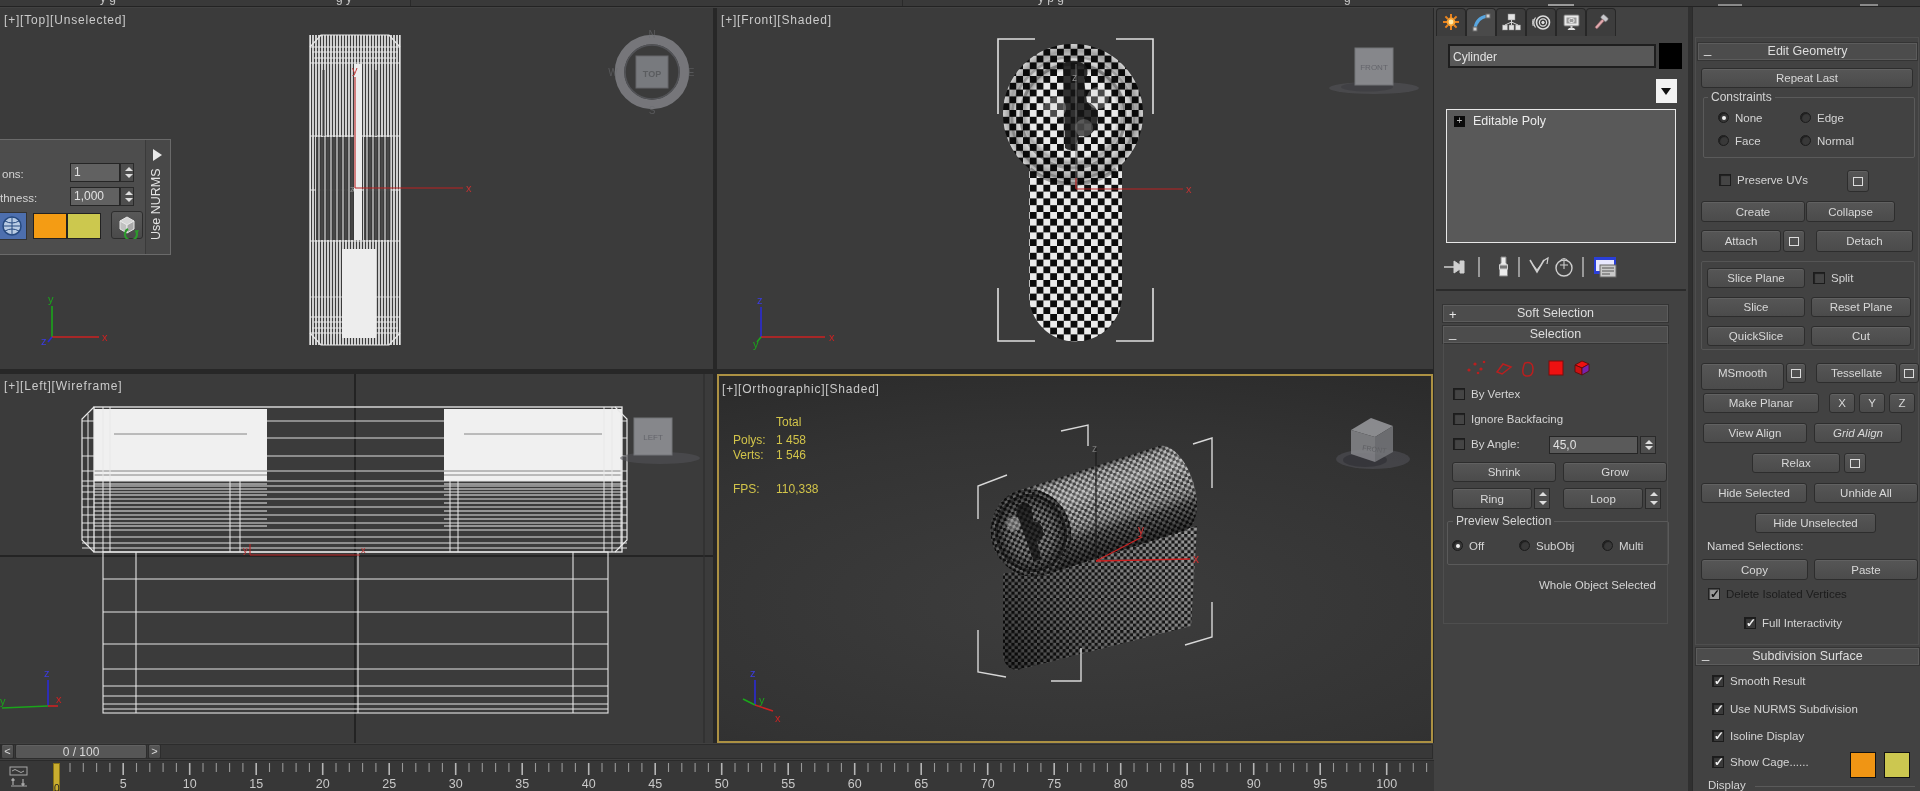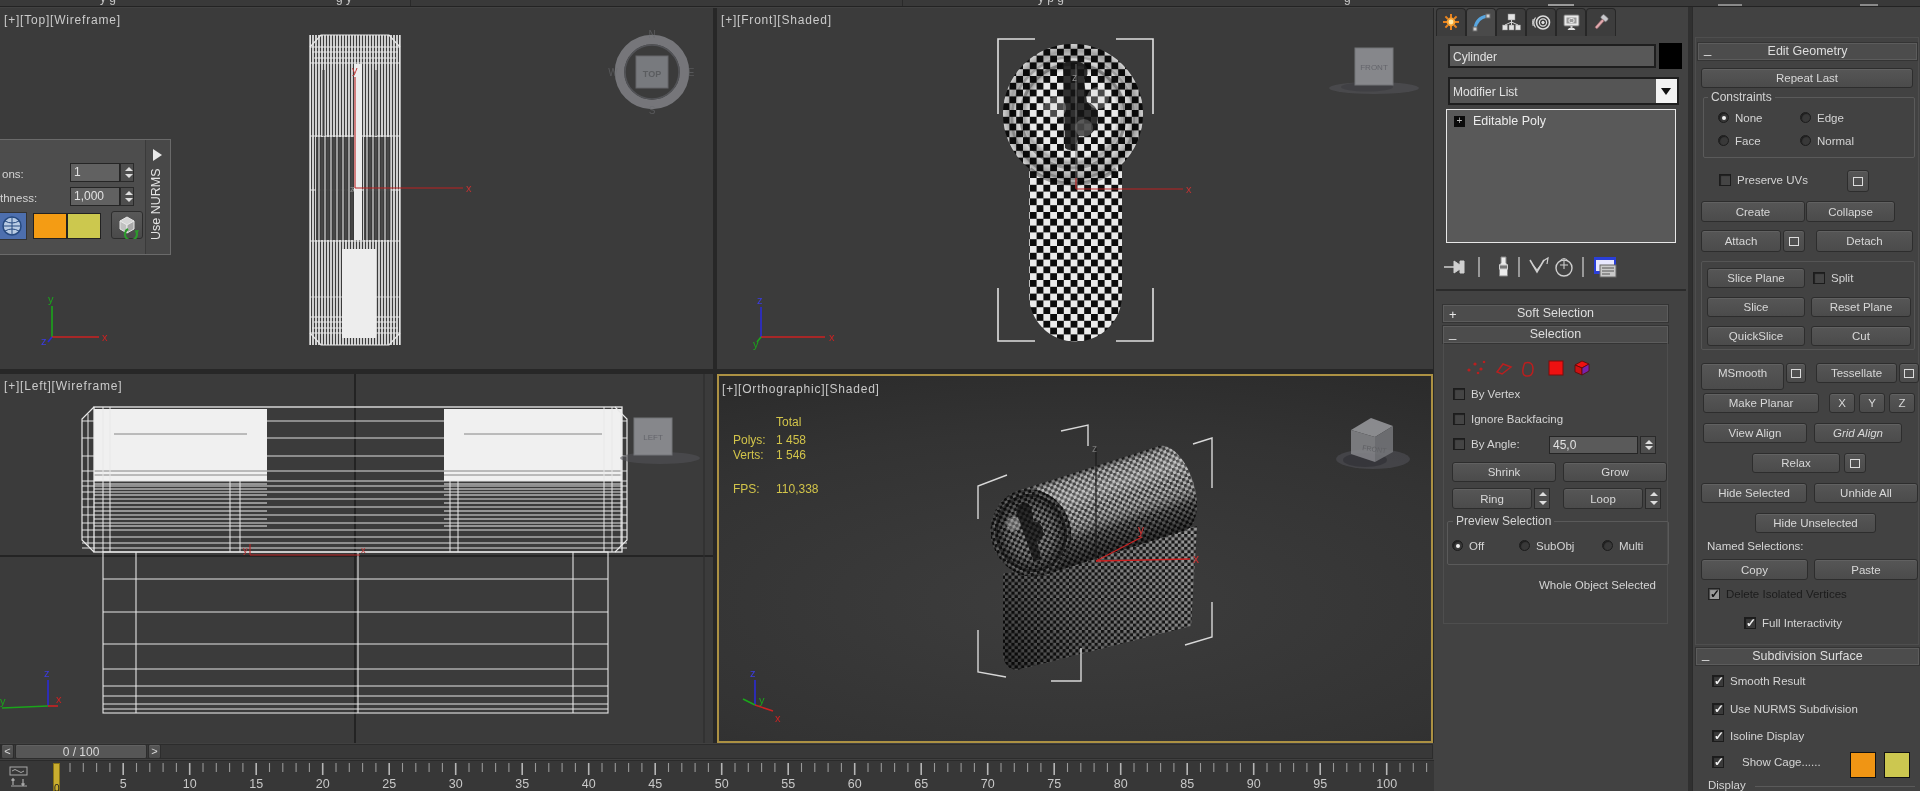--- a/index.html
+++ b/index.html
@@ -161,21 +161,21 @@
               <g stroke="#e8e8e8" fill="#d5d5d5">
                 <path d="M6 8 l7-4 7 4 -7 4z"></path>
                 <path d="M6 8 v8 l7 4 v-8z" fill="#c0c0c0"></path>
                 <path d="M13 12 l7-4 v8 l-7 4z" fill="#a8a8a8"></path>
               </g>
               <path d="M14 16 a6 6 0 1 0 8 2" stroke="#2d9a2d" stroke-width="2.2" fill="none"></path>
               <path d="M23 21 l2-4 -4.5 0.5z" fill="#2d9a2d"></path>
             </svg>
       </div>
     </div>
-    <div class="vp-label">[+][Top][Wireframe]</div>
+    <div class="vp-label">[+][Top][Unselected]</div>
    </div>
    <div id="vpFront" class="vp">
     <svg width="716" height="361" style="position:absolute;left:0;top:0;">
      <defs>
       <pattern id="chk" width="13.6" height="13.6" patternUnits="userSpaceOnUse">
        <rect width="13.6" height="13.6" fill="#eaeaea"></rect>
        <rect width="6.8" height="6.8" fill="#0d0d0d"></rect>
        <rect x="6.8" y="6.8" width="6.8" height="6.8" fill="#0d0d0d"></rect>
       </pattern>
       <radialGradient id="ringShade" cx="50%" cy="50%" r="50%">
@@ -504,21 +504,20 @@
           </svg></div>
    <div class="tab" style="left:150px"><svg width="19" height="19" viewBox="0 0 19 19">
             <g transform="rotate(42 9 9)">
               <rect x="5.5" y="1.5" width="7" height="4.5" rx="1.2" fill="#c9c9cd" stroke="#7c7c80" stroke-width=".6"></rect>
               <rect x="8" y="6" width="2.6" height="11" rx="1" fill="#e0a9ad" stroke="#a06a70" stroke-width=".6"></rect>
             </g>
           </svg></div>
   </div>
   <div class="field" style="left:14px;top:37px;width:208px;height:24px;line-height:22px;border-width:2px;border-color:#1e1e1e;background:#585858;">Cylinder</div>
   <div class="abs" style="left:225px;top:36px;width:23px;height:26px;background:#000;"></div>
-  <div class="field" style="left:14px;top:70px;width:231px;height:28px;line-height:26px;border-width:2px;border-color:#1e1e1e;background:#555;">Modifier List</div>
   <div class="abs" style="left:222px;top:72px;width:21px;height:24px;background:#f2f2f2;"></div>
   <div class="abs" style="left:227px;top:81px;width:0;height:0;border-left:5.5px solid transparent;border-right:5.5px solid transparent;border-top:7px solid #111;"></div>
 
   <div class="abs" style="left:12px;top:102px;width:230px;height:134px;background:#595959;border:1px solid #e8e8e8;">
     <div class="abs" style="left:7px;top:6px;width:11px;height:11px;background:#0a0a0a;color:#bbb;font-size:10px;line-height:10px;text-align:center;">+</div>
     <div class="abs" style="left:26px;top:4px;font-size:12.5px;color:#ececec;">Editable Poly</div>
   </div>
 
   <div class="abs" id="stackicons" style="left:8px;top:246px;width:240px;height:28px;">
    <svg width="240" height="28">
@@ -657,21 +656,21 @@
   <span class="cb on" style="left:51px;top:610px;"></span>
       <span class="lbl" style="left:69px;top:610px;">Full Interactivity</span>
   <div class="hdr" style="left:3px;top:641px;width:223px;height:17px;line-height:15px;"><span class="pm" style="top:-3px;">_</span>Subdivision Surface</div>
   <span class="cb on" style="left:19px;top:668px;"></span>
       <span class="lbl" style="left:37px;top:668px;">Smooth Result</span>
   <span class="cb on" style="left:19px;top:696px;"></span>
       <span class="lbl" style="left:37px;top:696px;">Use NURMS Subdivision</span>
   <span class="cb on" style="left:19px;top:723px;"></span>
       <span class="lbl" style="left:37px;top:723px;">Isoline Display</span>
   <span class="cb on" style="left:19px;top:749px;"></span>
-      <span class="lbl" style="left:37px;top:749px;margin-left:12px;">Show Cage......</span>
+      <span class="lbl" style="left:37px;top:749px;">Show Cage......</span>
   <div class="abs" style="left:157px;top:745px;width:26px;height:26px;background:#f09514;border:1px solid #111;"></div>
   <div class="abs" style="left:191px;top:745px;width:26px;height:26px;background:#ccc750;border:1px solid #111;"></div>
   <span class="lbl" style="left:15px;top:772px;">Display</span>
   <div class="abs" style="left:62px;top:779px;width:160px;height:1px;background:#5a5a5a;"></div>
  </div>
  <div id="tslider" class="abs">
   <div class="abs" style="left:0;top:1px;width:1433px;height:15px;background:#383838;border:1px solid #2c2c2c;"></div>
   <div class="btn" style="left:1px;top:1px;width:13px;height:15px;line-height:13px;font-size:11px;border-radius:2px;">&lt;</div>
   <div class="btn" style="left:15px;top:1px;width:132px;height:15px;line-height:14px;font-size:12px;border-radius:2px;background:#565656;">0 / 100</div>
   <div class="btn" style="left:148px;top:1px;width:13px;height:15px;line-height:13px;font-size:11px;border-radius:2px;">&gt;</div>

